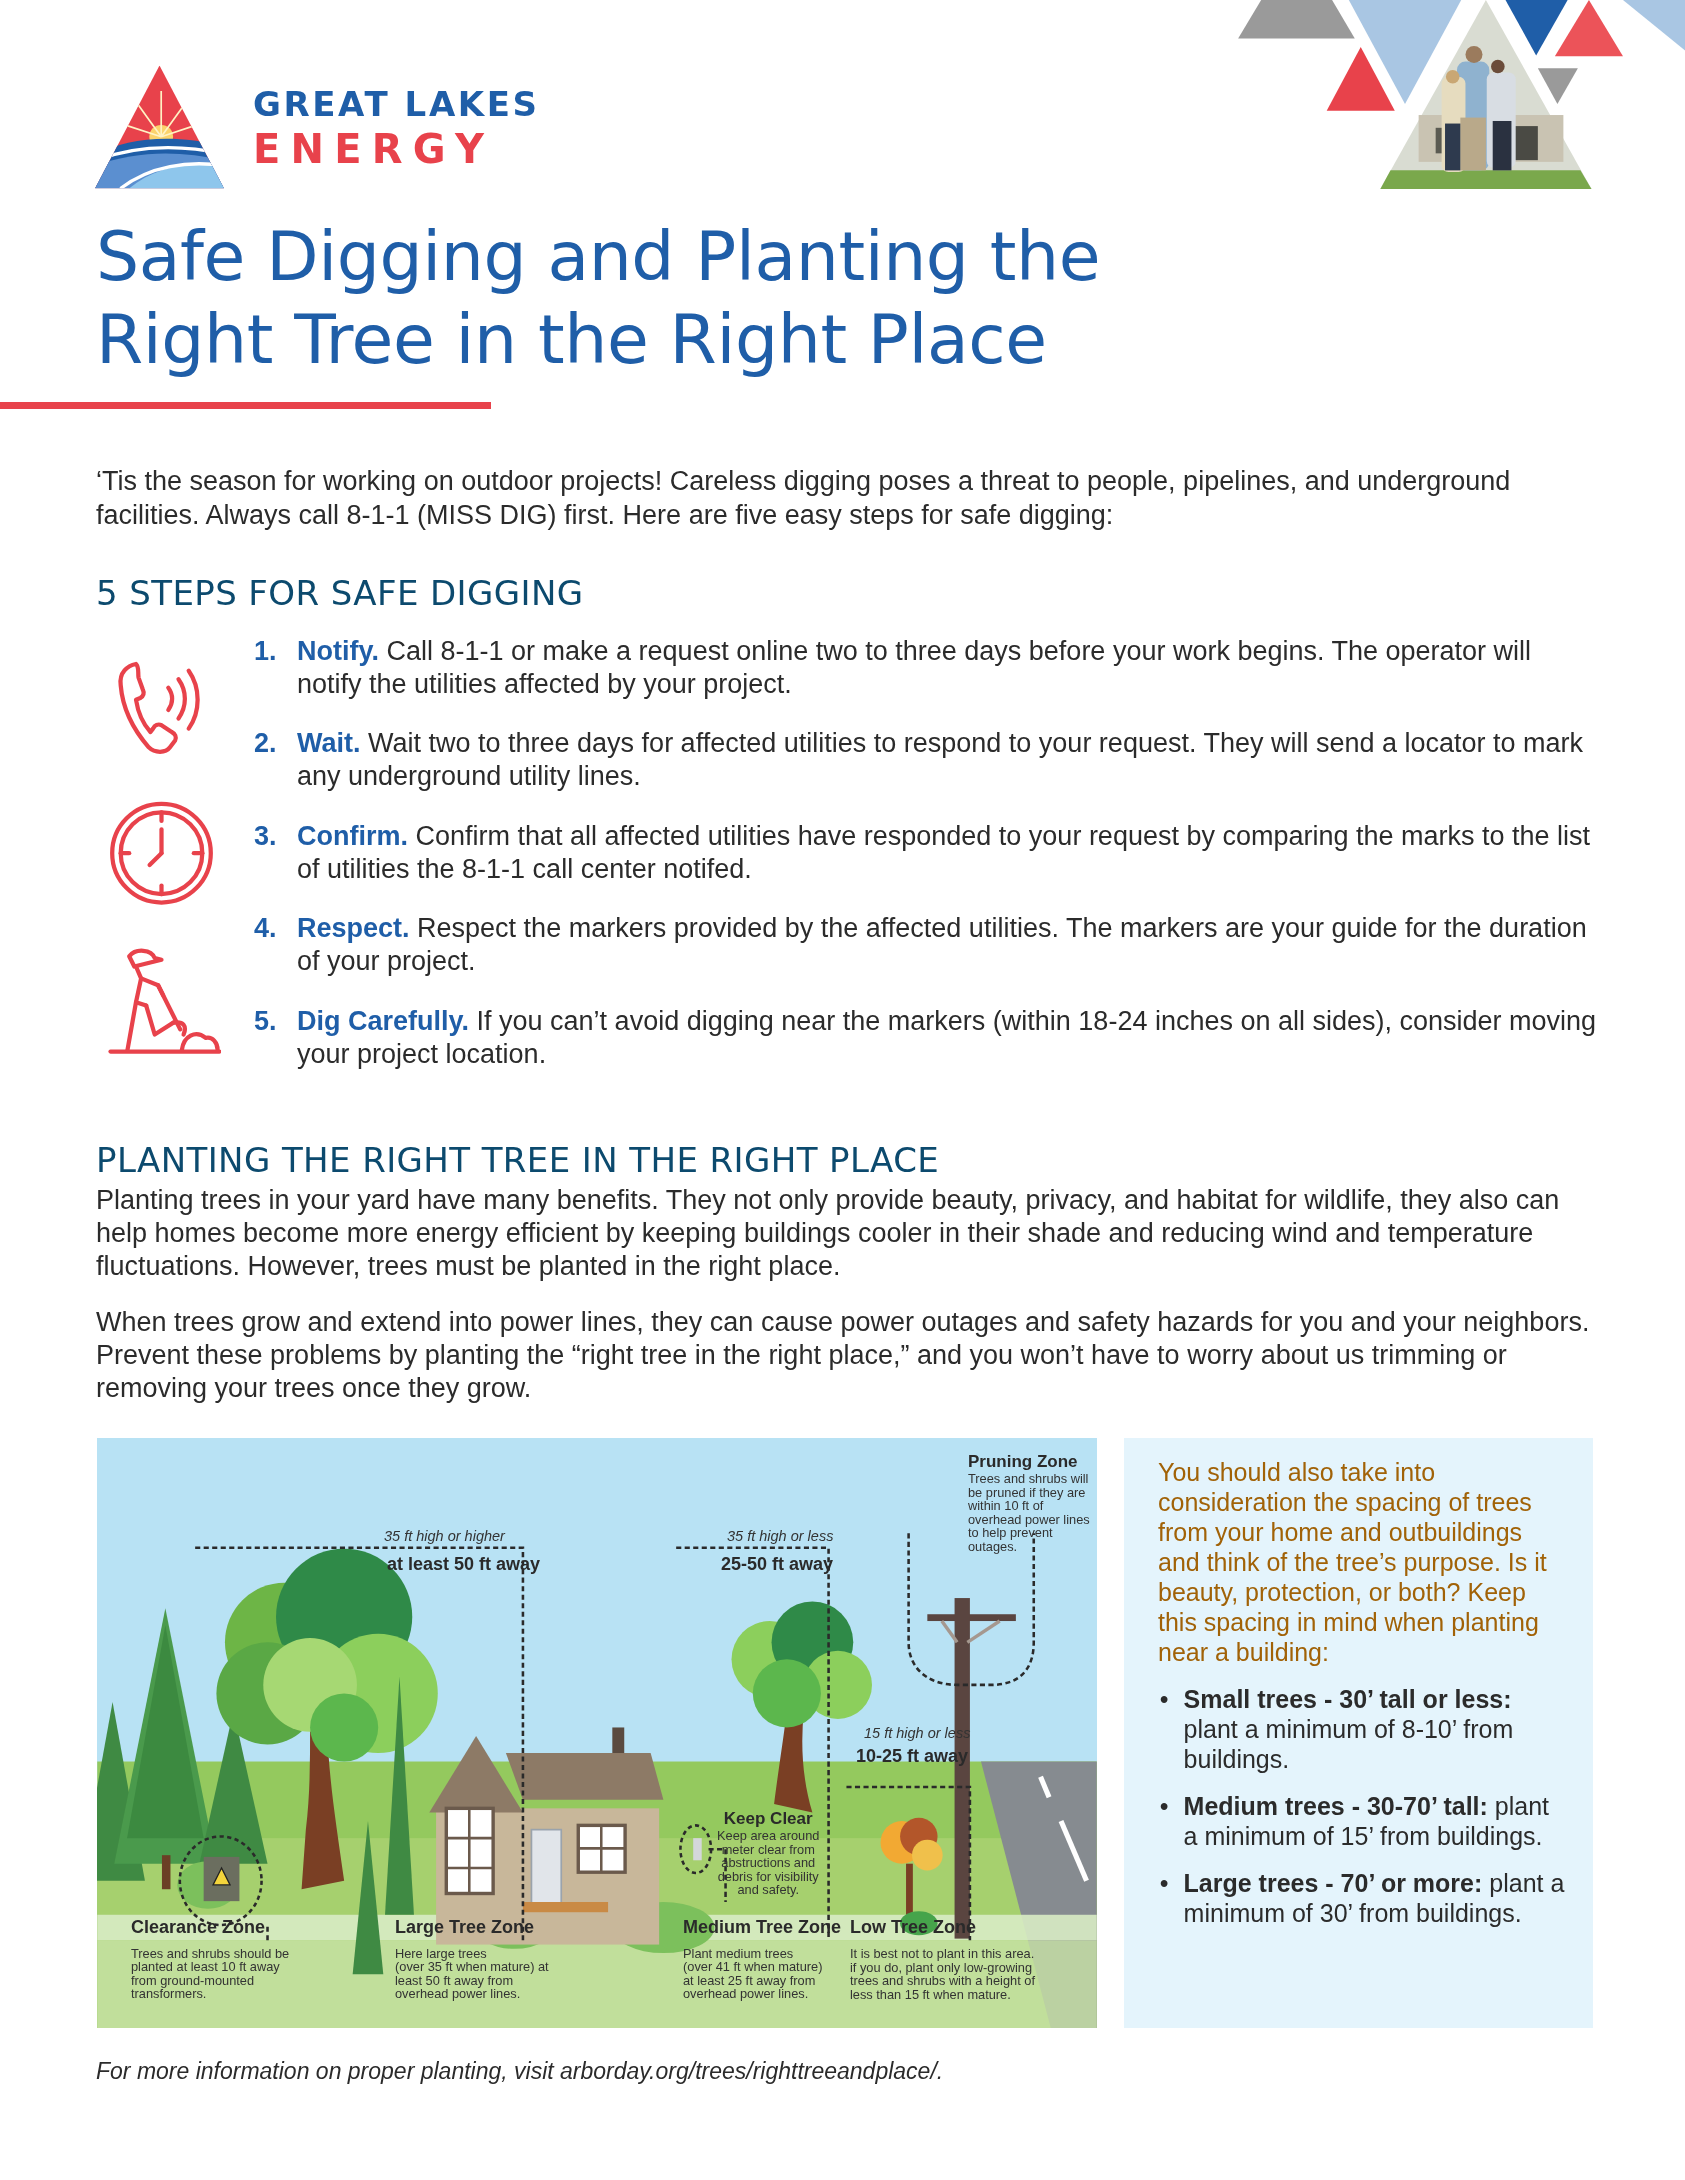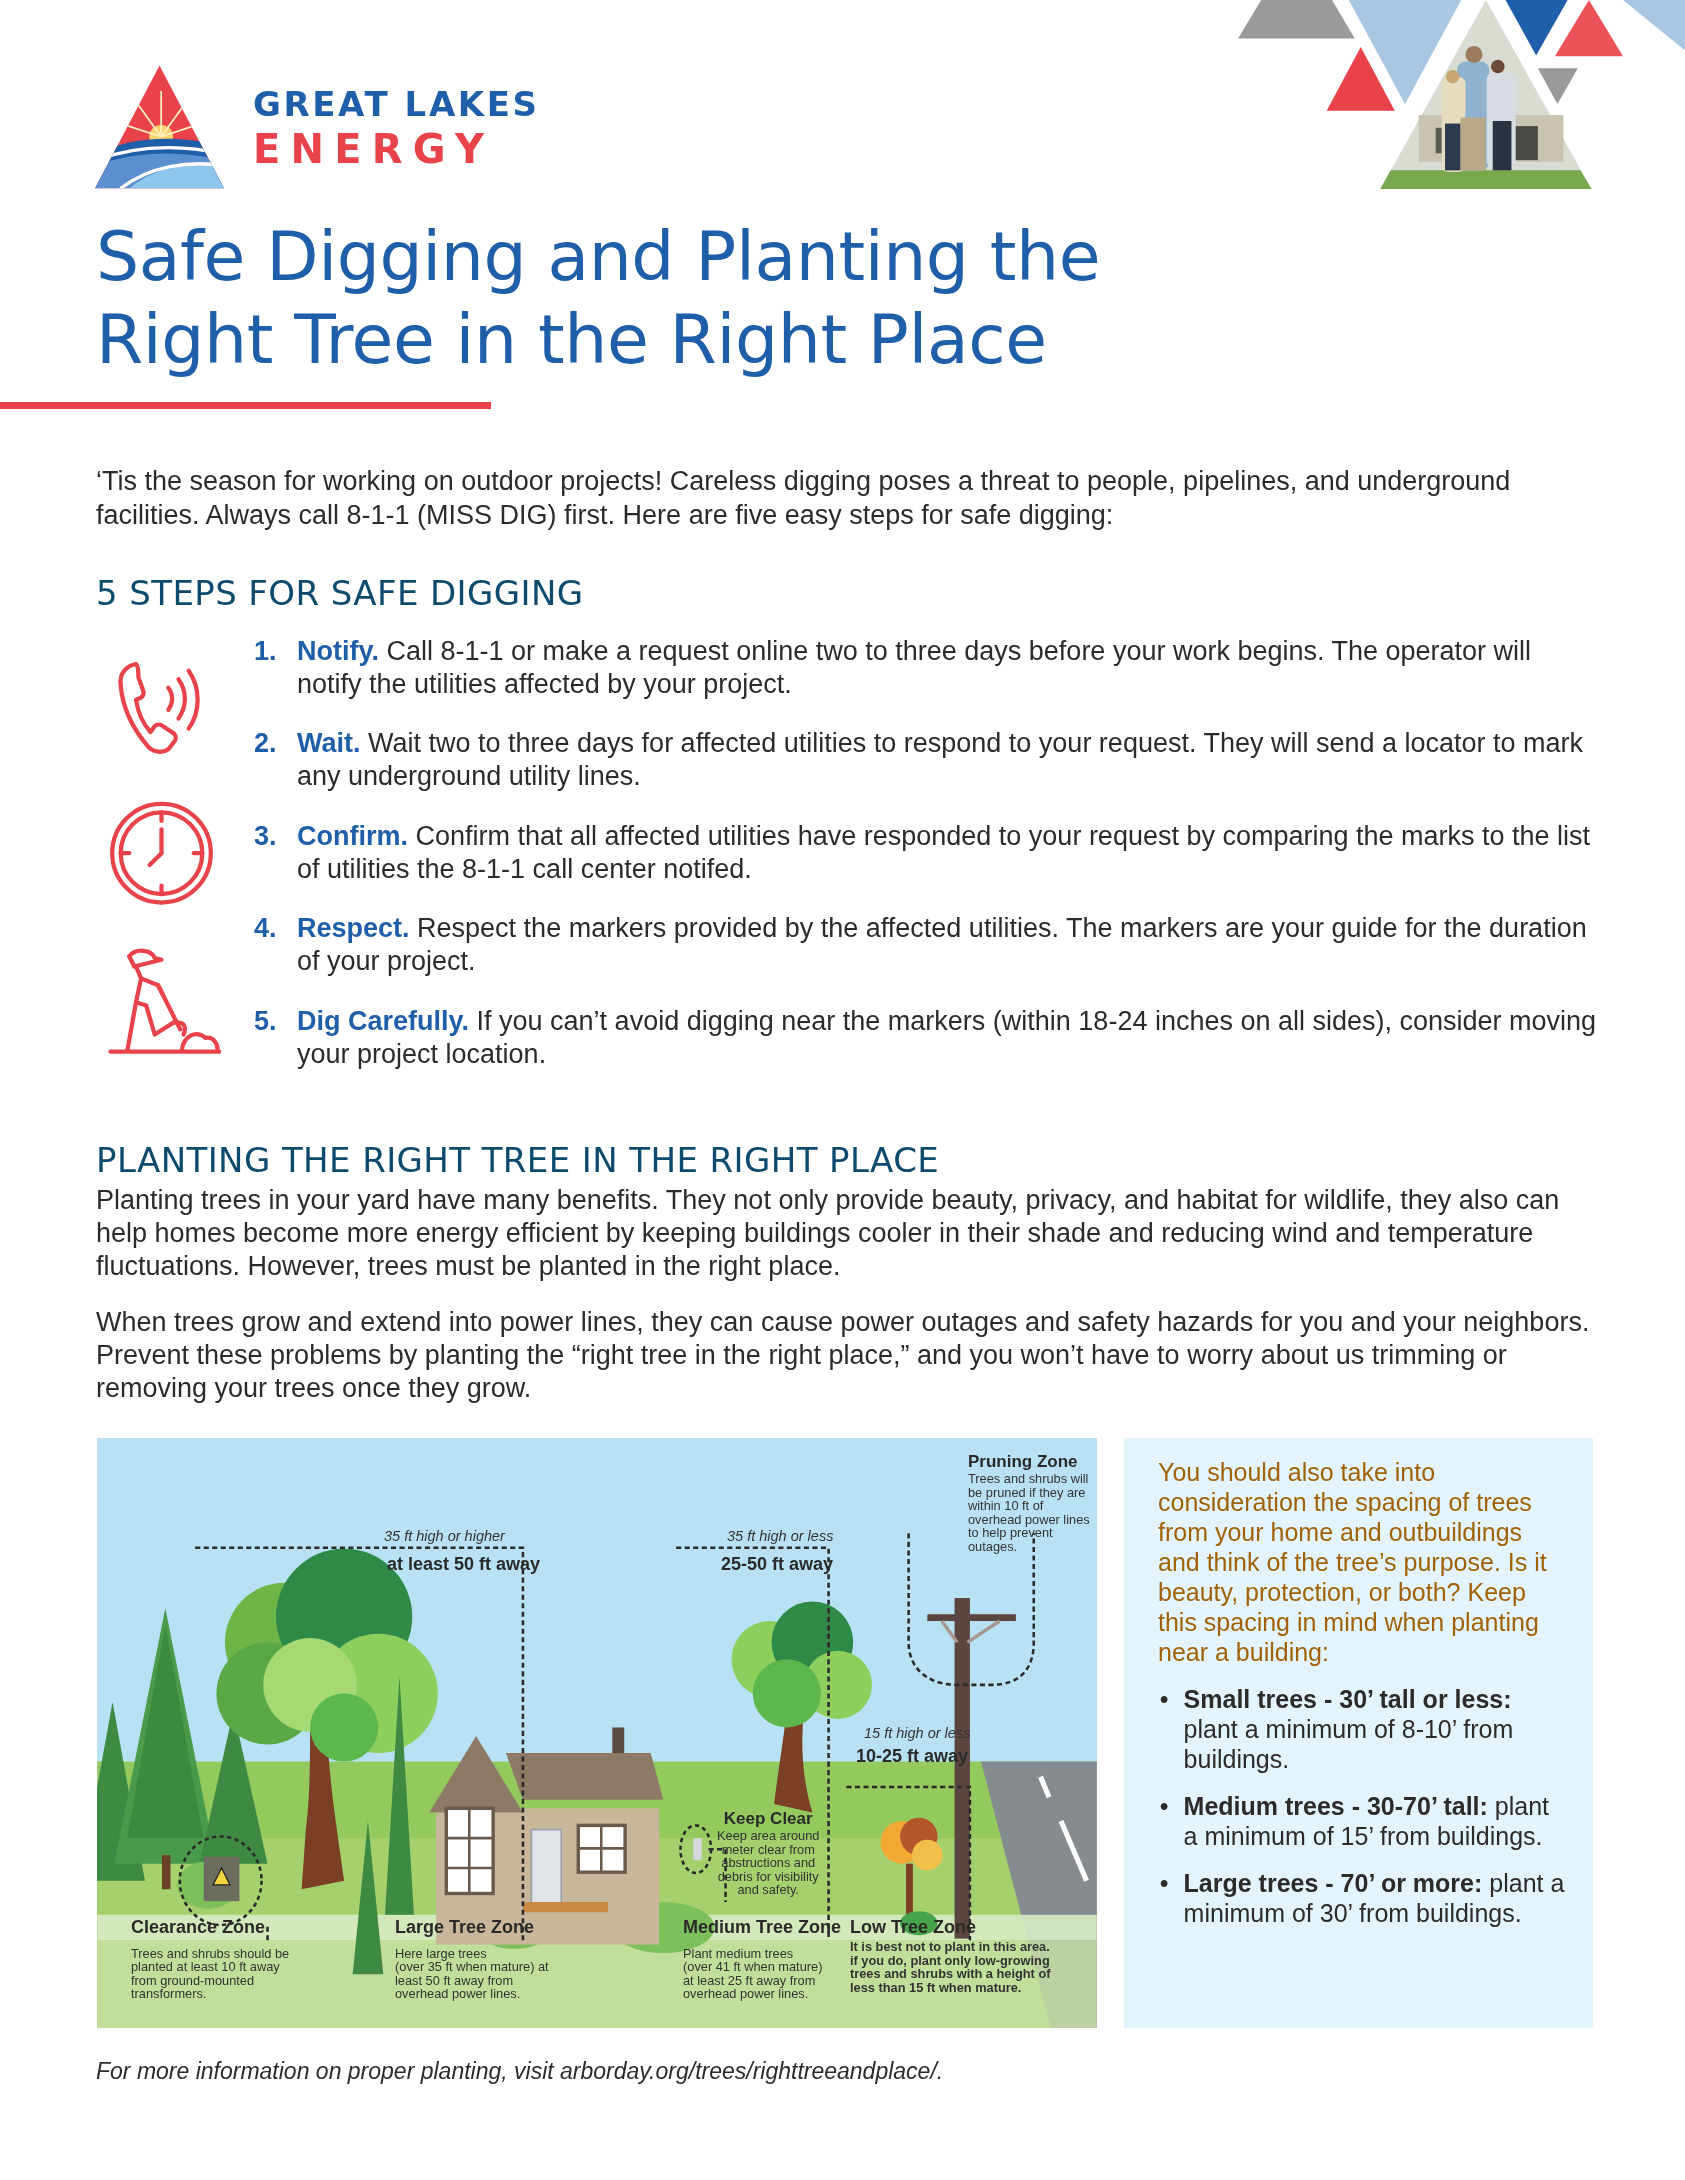--- a/index.html
+++ b/index.html
@@ -324,21 +324,21 @@
     <div class="ig-zone">Medium Tree Zone</div>
     <div style="margin-top:8.5px;">
       <div class="ig-small">Plant medium trees</div>
       <div class="ig-small">(over 41 ft when mature)</div>
       <div class="ig-small">at least 25 ft away from</div>
       <div class="ig-small">overhead power lines.</div>
     </div>
   </div>
   <div class="ig-label" style="left:753px; top:479px; width:204px;">
     <div class="ig-zone">Low Tree Zone</div>
-    <div style="margin-top:2px;font-weight:bold;">
+    <div style="margin-top:9px;">
       <div class="ig-small">It is best not to plant in this area.</div>
       <div class="ig-small">if you do, plant only low-growing</div>
       <div class="ig-small">trees and shrubs with a height of</div>
       <div class="ig-small">less than 15 ft when mature.</div>
     </div>
   </div>
 </div>
 
 <aside class="sidebar">
   <p class="sidebar-intro">You should also take into consideration the spacing of trees from your home and outbuildings and think of the tree’s purpose. Is it beauty, protection, or both? Keep this spacing in mind when planting near a building:</p>

